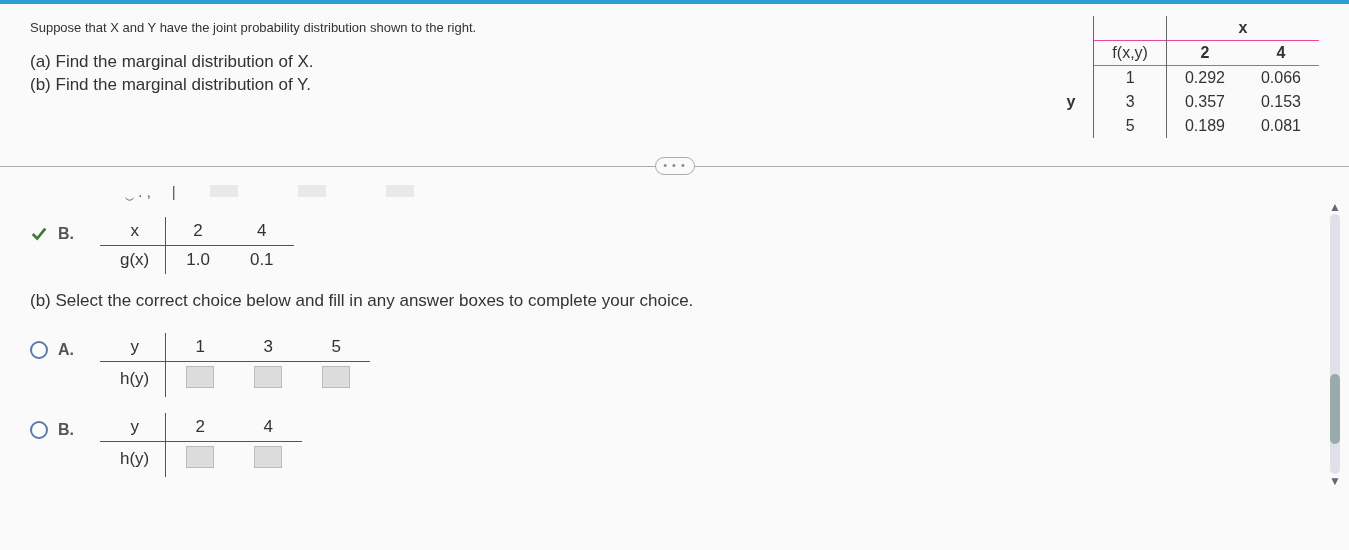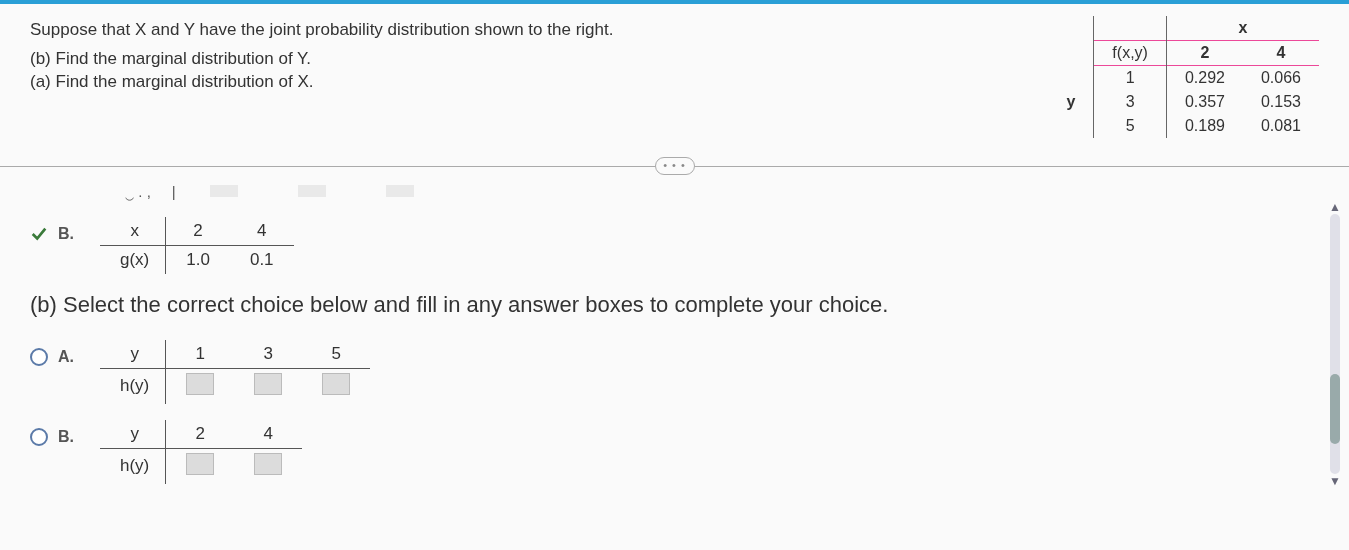--- a/index.html
+++ b/index.html
@@ -19,21 +19,21 @@
       right: 0;
       height: 4px;
       background: #2a9fd6;
     }
     .main-content {
       display: flex;
       padding: 10px 20px 0 30px;
       justify-content: space-between;
     }
     .left-block { flex: 1; }
-    .intro { margin-bottom: 8px; font-size: 17px; }
+    .intro { margin-bottom: 16px; font-size: 13px; }
     .subpart { font-size: 17px; line-height: 1.35; }
     .joint-table-wrap {
       margin-right: 10px;
       margin-top: -4px;
     }
     table.joint {
       border-collapse: collapse;
       font-size: 16px;
     }
     table.joint td, table.joint th {
@@ -113,21 +113,21 @@
       margin-right: 10px;
       flex-shrink: 0;
     }
     .check-icon svg { width: 18px; height: 18px; }
     .opt-label {
       font-weight: bold;
       margin-right: 18px;
       min-width: 20px;
       color: #555;
     }
-    .instr { margin: 16px 0 10px 0; font-size: 22px; line-height: 1.35; }
+    .instr { margin: 16px 0 10px 0; font-size: 17px; line-height: 1.35; }
     .input-box {
       width: 28px;
       height: 22px;
       background: #dcdcdc;
       border: 1px solid #bbb;
       display: inline-block;
     }
     .option-row.align-top { align-items: flex-start; padding-top: 10px; }
     .option-row.align-top .radio,
     .option-row.align-top .check-icon,
@@ -170,22 +170,22 @@
       opacity: 0.5;
     }
   </style>
 </head>
 <body>
 <div class="top-bar"></div>
 
 <div class="main-content">
   <div class="left-block">
     <div class="intro">Suppose that X and Y have the joint probability distribution shown to the right.</div>
+    <div class="subpart">(a) Find the marginal distribution of X.</div>
     <div class="subpart">(b) Find the marginal distribution of Y.</div>
-    <div class="subpart">(a) Find the marginal distribution of X.</div>
   </div>
   <div class="joint-table-wrap">
     <table class="joint">
       <tbody>
           <tr>
         <td></td>
         <td class="vline-left"></td>
         <td class="vline-left bold" colspan="2">x</td>
       </tr>
       <tr>

